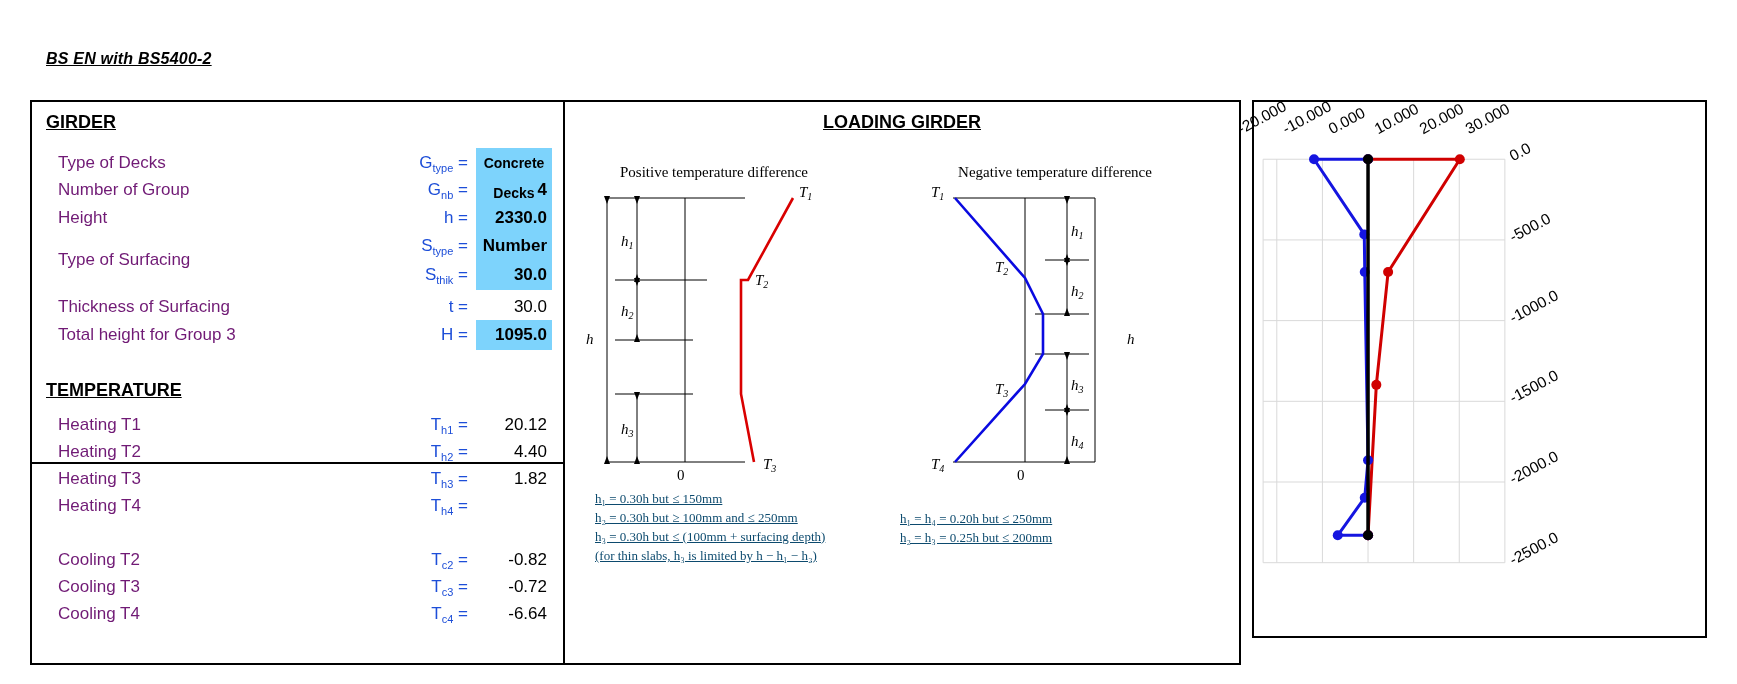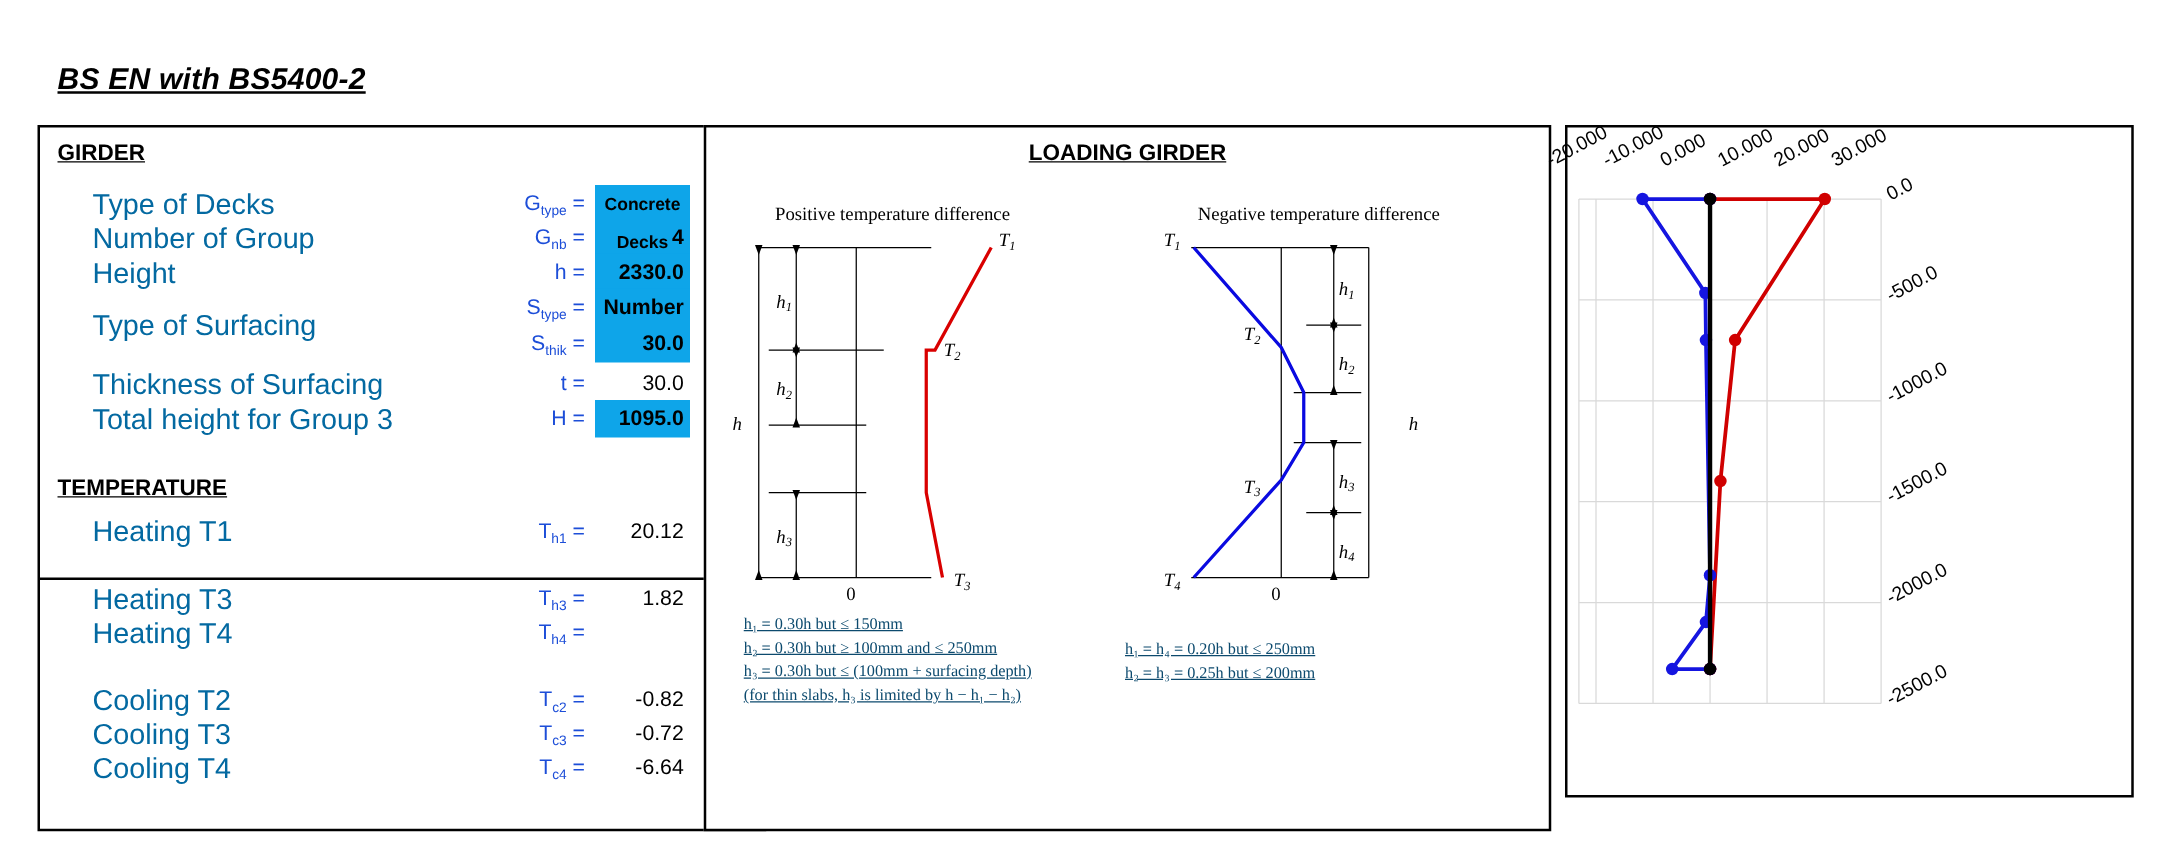--- a/index.html
+++ b/index.html
@@ -1,41 +1,41 @@
 <!DOCTYPE html>
 <html><head>
 <meta charset="utf-8">
 <style>
   html,body{margin:0;padding:0;background:#fff;}
   body{width:1737px;height:684px;position:relative;font-family:"Liberation Sans",sans-serif;overflow:hidden;}
   .page{position:absolute;inset:0;}
 
   
-  #doc-title{position:absolute;left:46px;top:50px;font-size:24px;font-weight:bold;font-style:italic;
+  #doc-title{position:absolute;left:46px;top:50px;font-size:16px;font-weight:bold;font-style:italic;
     text-decoration:underline;letter-spacing:.2px;color:#000;white-space:nowrap;}
 
   
   .panel{position:absolute;border:2px solid #000;box-sizing:border-box;background:#fff;}
   #left-panel{left:30px;top:100px;width:583px;height:565px;}
   #mid-panel{left:563px;top:100px;width:678px;height:565px;}
   #right-panel{left:1252px;top:100px;width:455px;height:538px;}
 
   
   .section-head{position:absolute;font-size:18px;font-weight:bold;text-decoration:underline;color:#000;}
   #girder-head{left:14px;top:10px;}
   #temperature-head{left:14px;top:278px;}
   #girder-divider{position:absolute;left:0;top:360px;width:100%;height:0;border-top:2px solid #000;}
 
   .row{position:absolute;left:0;width:100%;height:30px;}
-  .row .lbl{position:absolute;left:42px;top:0;font-size:23px;color:#0369a1;white-space:nowrap;line-height:30px;}
+  .row .lbl{position:absolute;left:26px;top:0;font-size:17px;color:#701a75;white-space:nowrap;line-height:30px;}
   .row .sym{position:absolute;left:296px;width:140px;text-align:right;font-size:17px;color:#1d4ed8;line-height:30px;}
   .row .sym sub{font-size:11px;}
   .row .val{position:absolute;left:444px;width:76px;text-align:right;font-size:17px;color:#000;
     line-height:30px;padding-right:5px;box-sizing:border-box;}
-  .row .val.hl{background:#0ea5e9;font-weight:bold;}
+  .row .val.hl{background:#7dd3fc;font-weight:bold;}
   .row .val.small{font-size:14px;font-weight:bold;text-align:center;padding-right:0;}
 
   
   #loading-title{position:absolute;left:0;width:100%;top:10px;text-align:center;font-size:18px;
     font-weight:bold;text-decoration:underline;color:#000;}
   .diag-cap{position:absolute;font-size:15px;color:#000;font-family:"Liberation Serif",serif;}
   #cap-pos{left:55px;top:62px;width:300px;}
   #cap-neg{left:340px;top:62px;width:300px;text-align:center;}
   .notes{position:absolute;font-family:"Liberation Serif",serif;font-size:13px;color:#0c4a6e;line-height:19px;white-space:nowrap;text-decoration:underline;}
   #notes-left{left:30px;top:387px;}
@@ -95,20 +95,25 @@
     </div>
 
     <div id="girder-divider"></div>
 
     <div class="section-head" id="temperature-head">TEMPERATURE</div>
 
     <div class="row" style="top:308px">
       <span class="lbl">Heating T1</span>
       <span class="sym">T<sub>h1</sub> =</span>
       <span class="val">20.12</span>
+    </div>
+    <div class="row" style="top:335px">
+      <span class="lbl">Heating T2</span>
+      <span class="sym">T<sub>h2</sub> =</span>
+      <span class="val">4.40</span>
     </div>
     <div class="row" style="top:362px">
       <span class="lbl">Heating T3</span>
       <span class="sym">T<sub>h3</sub> =</span>
       <span class="val">1.82</span>
     </div>
     <div class="row" style="top:389px">
       <span class="lbl">Heating T4</span>
       <span class="sym">T<sub>h4</sub> =</span>
       <span class="val"></span>

